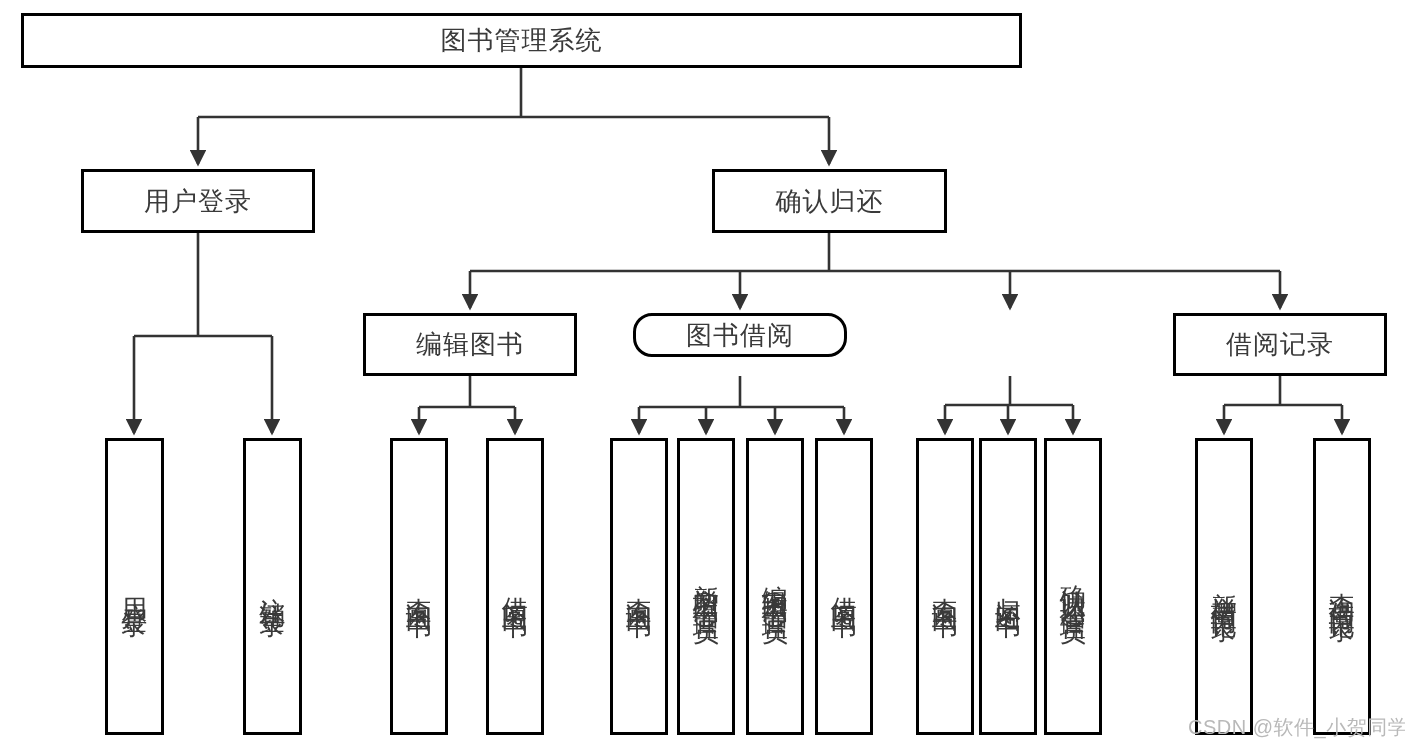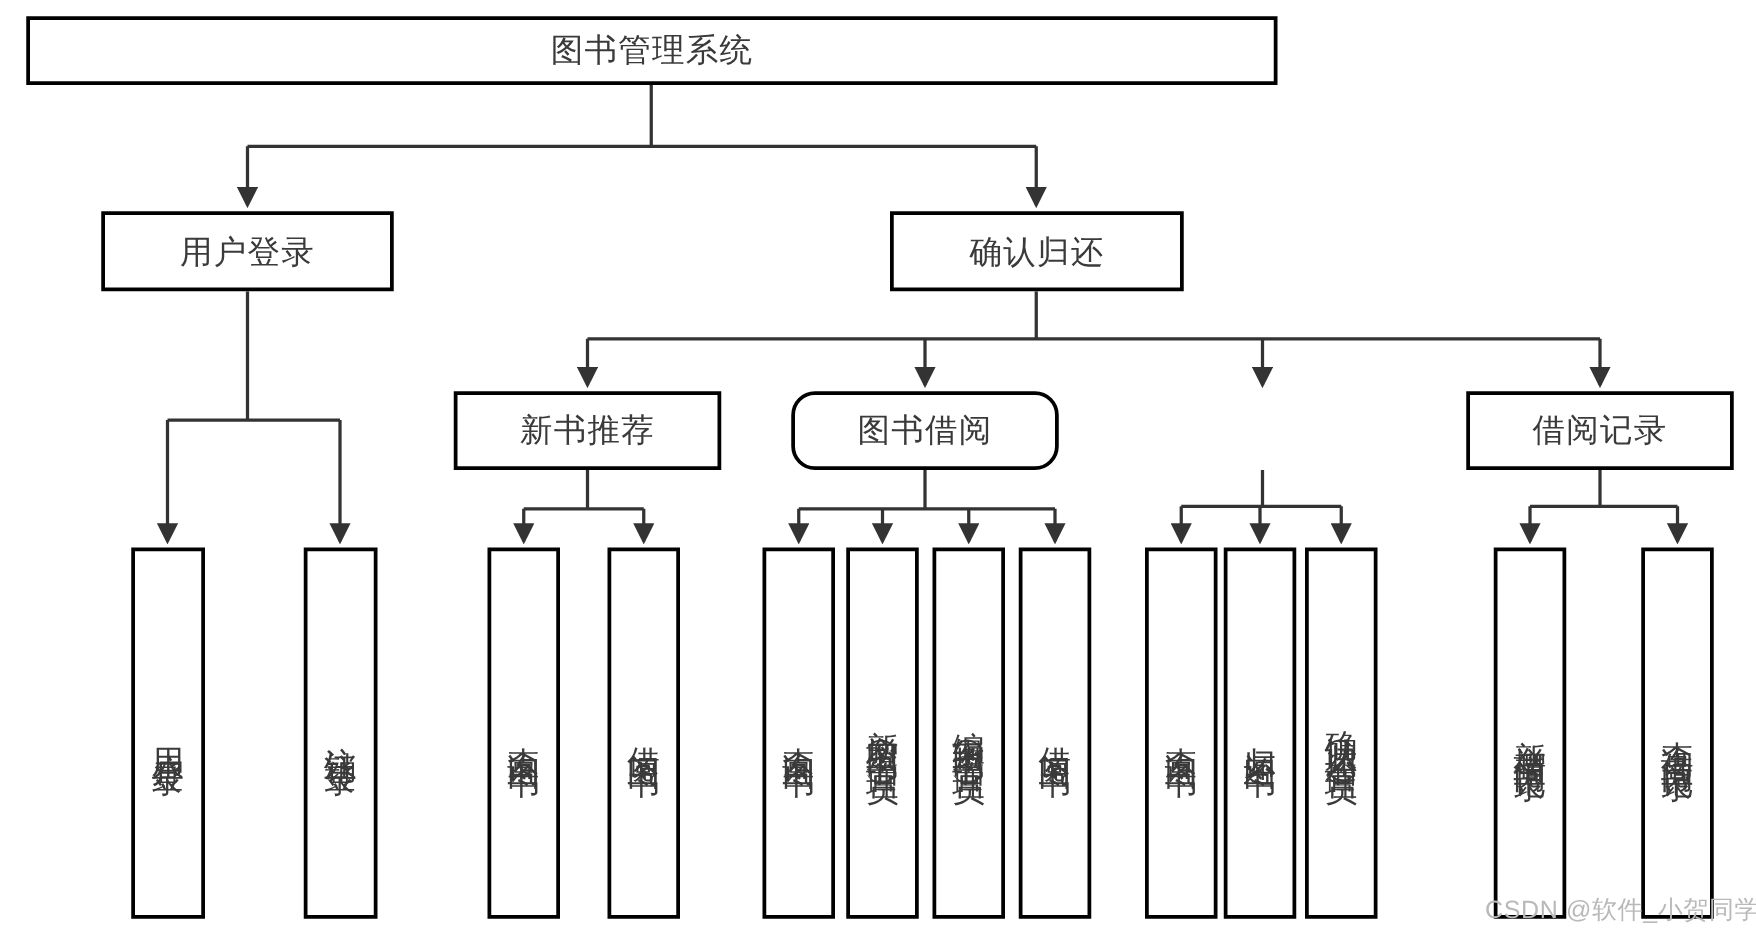--- a/index.html
+++ b/index.html
@@ -77,22 +77,22 @@
         <path d="M1342,405 V433" marker-end="url(#arw)"></path>
       </g>
     </g>
   </svg>
 
   <div class="node h" style="left:21px; top:13px; width:1001px; height:55px;">图书管理系统</div>
 
   <div class="node h" style="left:81px; top:169px; width:234px; height:64px;">用户登录</div>
   <div class="node h" style="left:712px; top:169px; width:235px; height:64px;">确认归还</div>
 
-  <div class="node h" style="left:363px; top:313px; width:214px; height:63px;">新书推荐</div>
-  <div class="node h" style="left:633px; top:313px; width:214px; height:63px;border-radius:19px;">图书借阅</div>
+  <div class="node h" style="left:363px; top:313px; width:214px; height:63px;">编辑图书</div>
+  <div class="node h" style="left:633px; top:313px; width:214px; height:44px;border-radius:19px;">图书借阅</div>
   <div class="node h" style="left:1173px; top:313px; width:214px; height:63px;font-family:Liberation Serif, serif;">借阅记录</div>
 
   <div class="node v" style="left:105px; top:438px; width:59px; height:297px;">
     <span>用户登录</span>
     </div>
   <div class="node v" style="left:243px; top:438px; width:59px; height:297px;">
     <span>注销登录</span>
     </div>
 
   <div class="node v" style="left:390px; top:438px; width:58px; height:297px;">

